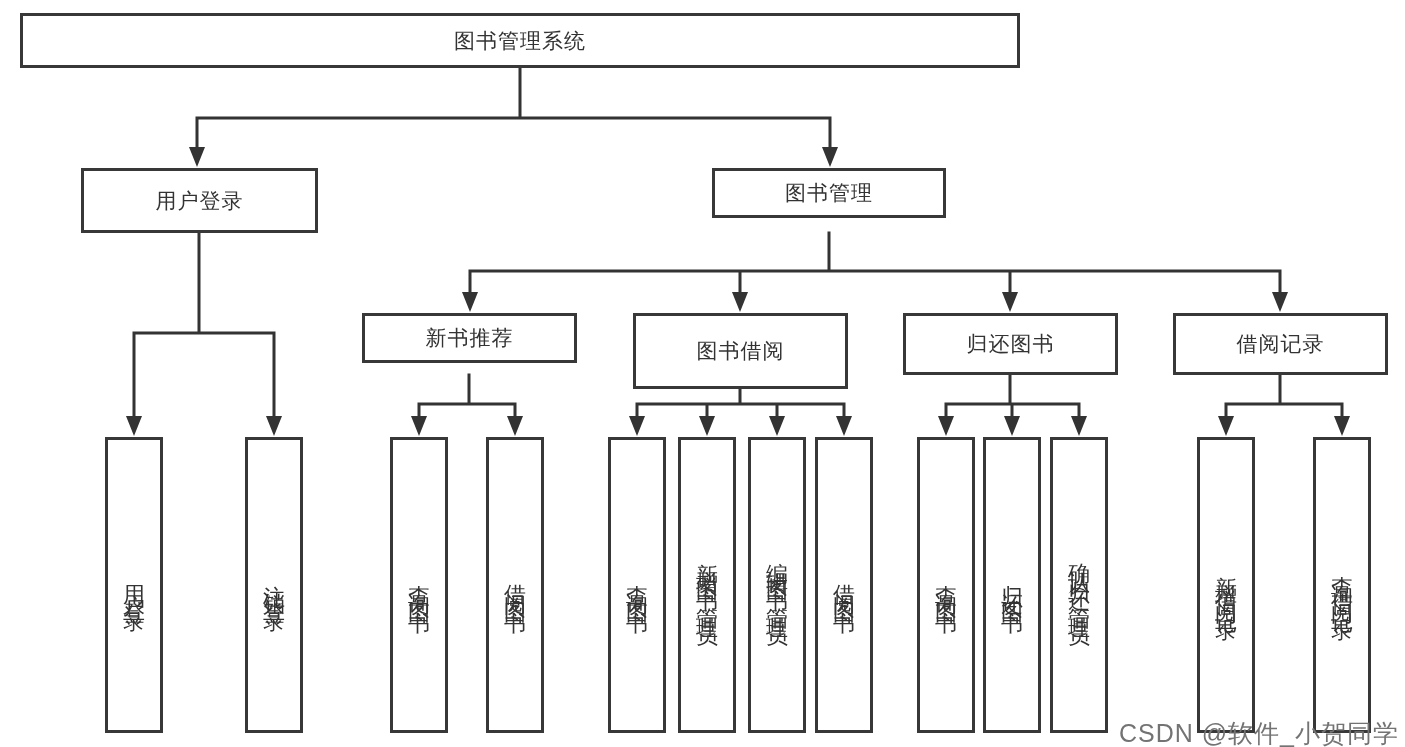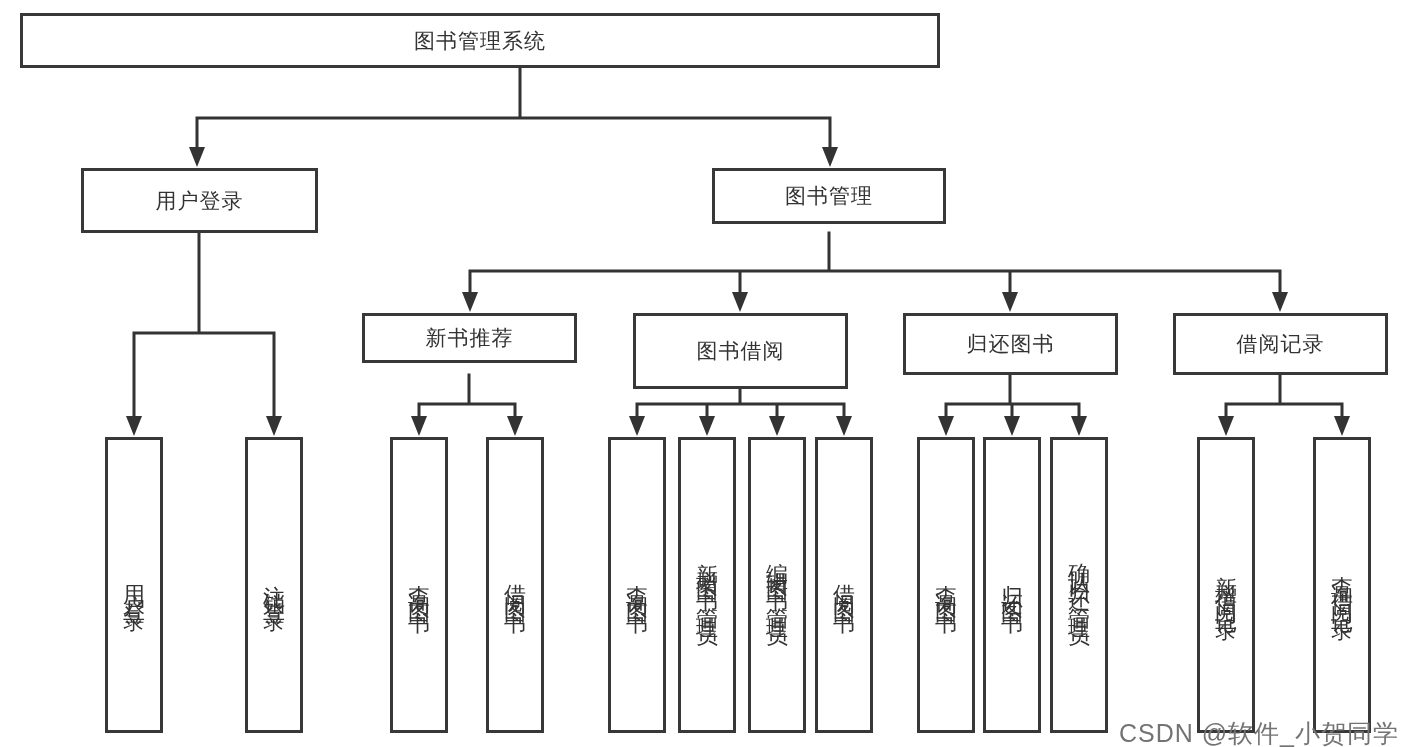--- a/index.html
+++ b/index.html
@@ -67,28 +67,28 @@
       <polygon points="1004,416 1020,416 1012,436"></polygon>
       <polygon points="1071,416 1087,416 1079,436"></polygon>
     </g>
     <g>
       <path d="M1280,375 V404 M1226,404 H1342 M1226,404 V420 M1342,404 V420"></path>
       <polygon points="1218,416 1234,416 1226,436"></polygon>
       <polygon points="1334,416 1350,416 1342,436"></polygon>
     </g>
   </svg>
 
-  <div class="box" style="left:20px;top:13px;width:920px;height:55px">
+  <div class="box" style="left:20px;top:13px;width:1000px;height:55px">
     <span>图书管理系统</span>
   </div>
 
   <div class="box" style="left:81px;top:168px;width:237px;height:65px">
     <span>用户登录</span>
   </div>
-  <div class="box" style="left:712px;top:168px;width:234px;height:56px">
+  <div class="box" style="left:712px;top:168px;width:234px;height:50px">
     <span>图书管理</span>
   </div>
 
   <div class="box" style="left:362px;top:313px;width:215px;height:50px">
     <span>新书推荐</span>
   </div>
   <div class="box" style="left:633px;top:313px;width:215px;height:76px">
     <span>图书借阅</span>
   </div>
   <div class="box" style="left:903px;top:313px;width:215px;height:62px">

